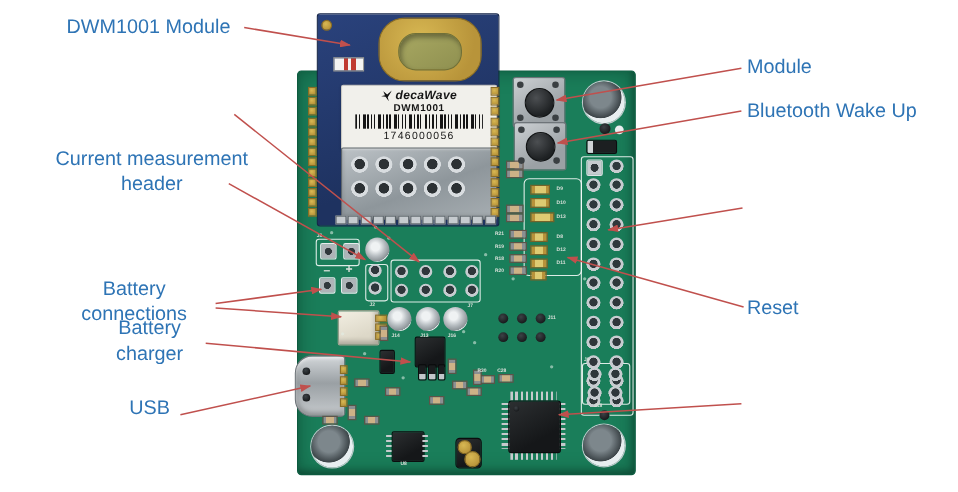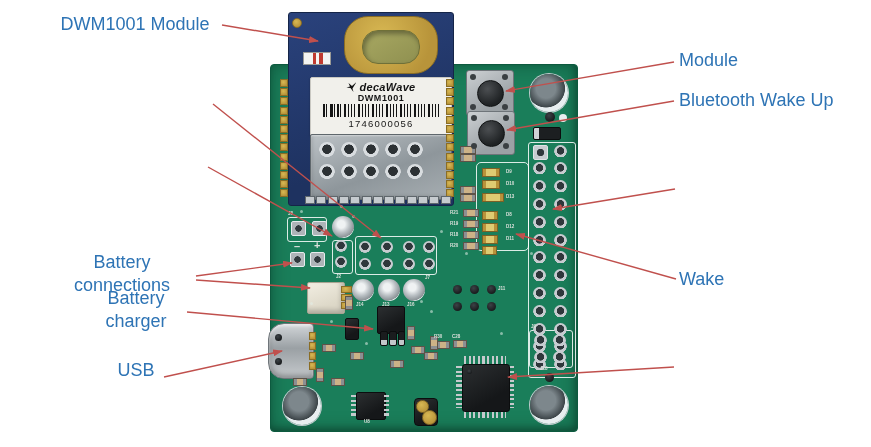--- a/index.html
+++ b/index.html
@@ -128,29 +128,31 @@
   <div class="abs pins-v" style="left:506px;top:366px;width:8px;height:42px;"></div>
   <div class="abs blackic" style="left:462px;top:364px;width:46px;height:46px;border-radius:3px;"></div>
   <div class="abs darkdot" style="left:467px;top:369px;width:5px;height:5px;"></div>
 
   <div class="abs blackic" style="left:533px;top:127px;width:26px;height:11px;background:linear-gradient(90deg,#cfd3d6 0 5px,#1c1f21 5px);"></div>
   <div class="abs darkdot" style="left:545px;top:112px;width:10px;height:10px;"></div>
   <div class="abs" style="left:559px;top:114px;width:8px;height:8px;border-radius:50%;background:#e9edef;"></div>
   <div class="abs darkdot" style="left:545px;top:373px;width:9px;height:9px;"></div>
 
   <div class="ann ctr" style="left:45px;top:13px;width:180px;">DWM1001 Module</div>
+  <div class="ann ctr" style="left:37px;top:133px;width:202px;">Current measurement
+header</div>
   <div class="ann ctr" style="left:32px;top:251px;width:180px;">Battery
 connections</div>
   <div class="ann ctr" style="left:46px;top:287px;width:180px;">Battery
 charger</div>
   <div class="ann ctr" style="left:46px;top:359px;width:180px;">USB</div>
 
   <div class="ann" style="left:679px;top:49px;">Module</div>
   <div class="ann" style="left:679px;top:89px;">Bluetooth Wake Up</div>
-  <div class="ann" style="left:679px;top:268px;">Wake</div>
+  <div class="ann" style="left:679px;top:268px;">Reset</div>
 
   <div class="abs th sq" style="left: 532.5px; top: 144.5px; width: 13px; height: 13px;"></div>
     <div class="abs th" style="left: 553.5px; top: 144.5px; width: 13px; height: 13px;"></div>
     <div class="abs th" style="left: 532.5px; top: 162.3px; width: 13px; height: 13px;"></div>
     <div class="abs th" style="left: 553.5px; top: 162.3px; width: 13px; height: 13px;"></div>
     <div class="abs th" style="left: 532.5px; top: 180.1px; width: 13px; height: 13px;"></div>
     <div class="abs th" style="left: 553.5px; top: 180.1px; width: 13px; height: 13px;"></div>
     <div class="abs th" style="left: 532.5px; top: 197.9px; width: 13px; height: 13px;"></div>
     <div class="abs th" style="left: 553.5px; top: 197.9px; width: 13px; height: 13px;"></div>
     <div class="abs th" style="left: 532.5px; top: 215.7px; width: 13px; height: 13px;"></div>

